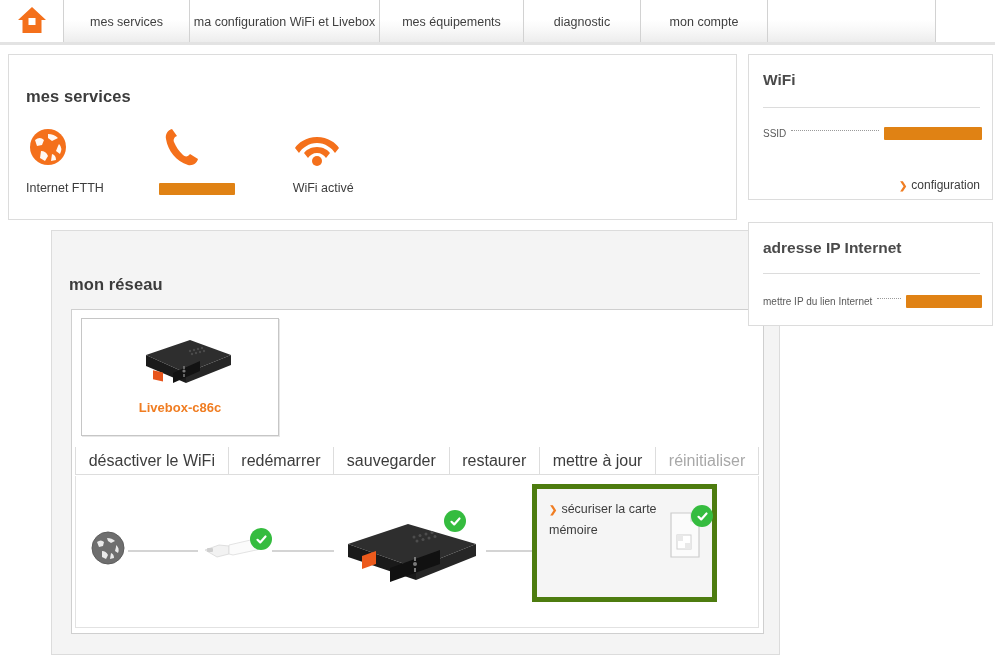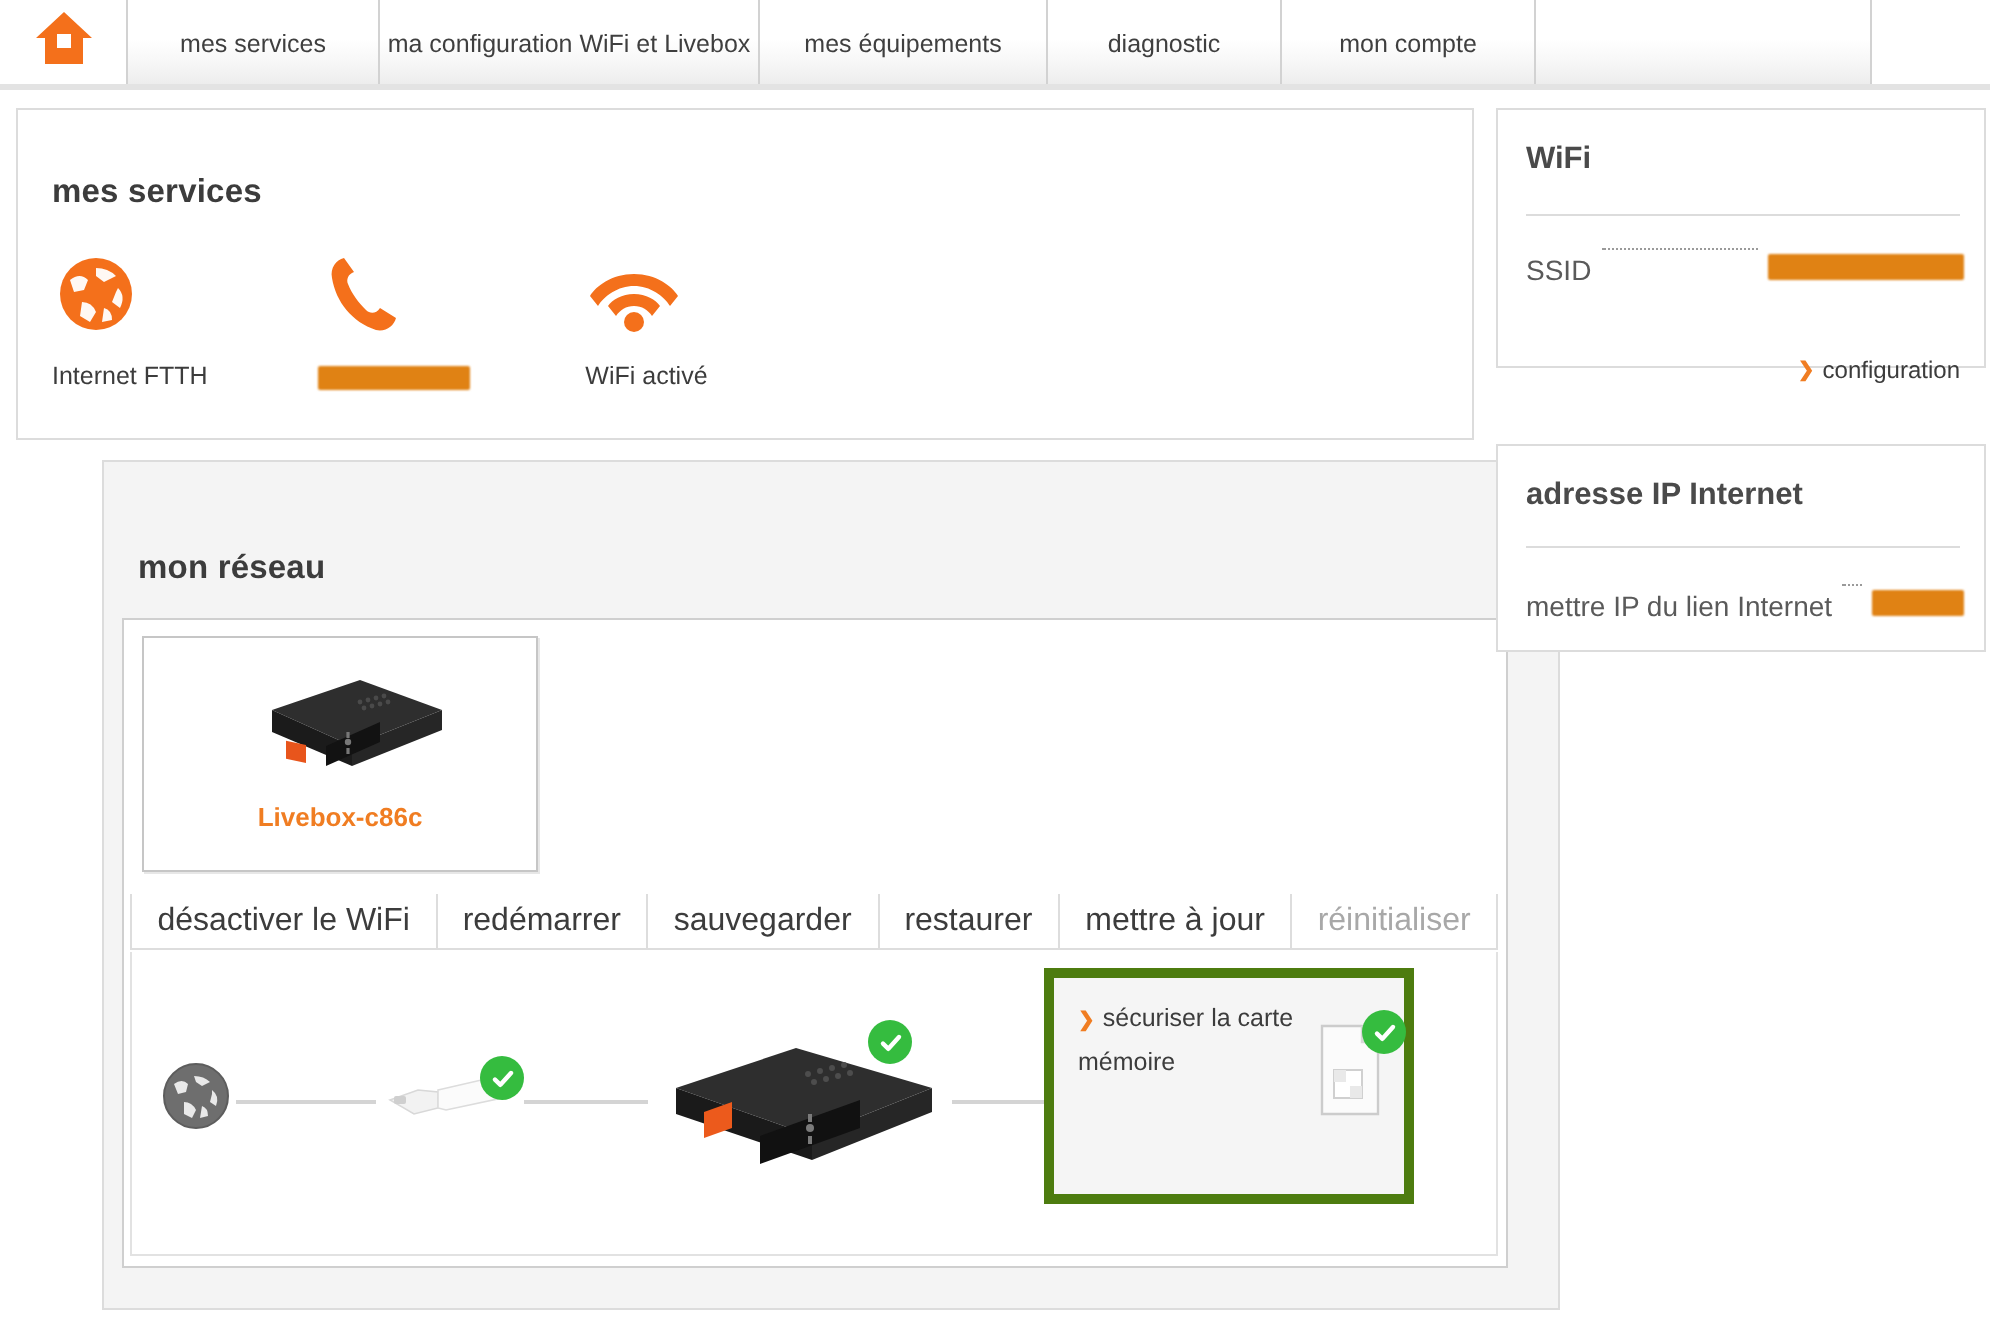--- a/index.html
+++ b/index.html
@@ -144,21 +144,21 @@
     width: 729px; height: 425px;
     background: #f4f4f4;
     margin-left: 43px;
   }
   #panel-network .panel-title {
     position: absolute;
     left: 17px; top: 44px;
   }
   .network-inner {
     position: absolute;
-    left: 9px; top: 78px;
+    left: 19px; top: 78px;
     width: 693px; height: 325px;
     background: #ffffff;
     border: 1px solid #cfcfcf;
     box-sizing: border-box;
   }
   .device-card {
     position: absolute;
     left: 9px; top: 8px;
     width: 198px; height: 118px;
     background: #ffffff;
@@ -255,21 +255,21 @@
   .chev {
     color: #f07d22;
     font-size: 10px;
     font-weight: bold;
     margin-right: 4px;
   }
 
   
   #panel-wifi {
     left: 748px; top: 54px;
-    width: 245px; height: 130px;
+    width: 245px; height: 146px;
   }
   #panel-ip {
     left: 748px; top: 222px;
     width: 245px; height: 104px;
   }
   .side-title {
     position: absolute;
     left: 14px; top: 16px;
     font-size: 15.5px;
     font-weight: bold;
@@ -280,22 +280,22 @@
     left: 14px;
     width: 217px;
     height: 1px;
     background: #dcdcdc;
   }
   .side-row {
     position: absolute;
     left: 14px;
     right: 10px;
     display: flex;
-    align-items: flex-start;
-    font-size: 14px;
+    align-items: center;
+    font-size: 10px;
     color: #5a5a5a;
     white-space: nowrap;
   }
   .dots {
     flex: 1 1 auto;
     margin: 0 5px;
     border-bottom: 1px dotted #9a9a9a;
     position: relative;
     top: -3px;
     min-width: 10px;

